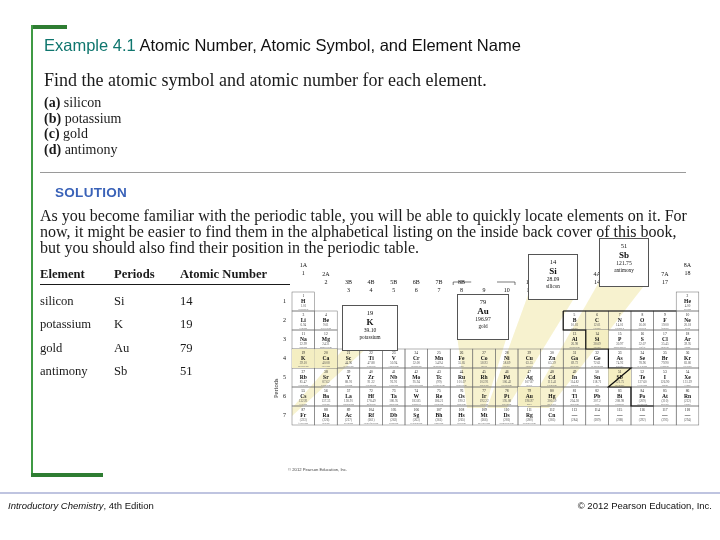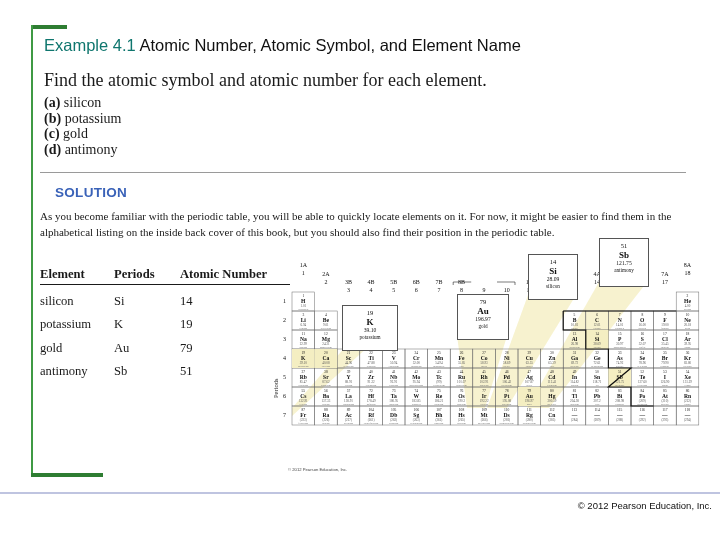--- a/index.html
+++ b/index.html
@@ -58,21 +58,21 @@
   #solution-heading {
     position: absolute; left: 55px; top: 185px;
     font-family: "Liberation Sans", sans-serif;
     font-size: 13.5px; font-weight: bold;
     color: #3a62b8; letter-spacing: .3px;
   }
 
   #solution-body {
     position: absolute; left: 40px; top: 208px;
     width: 648px;
-    font-size: 11px;
+    font-size: 16px;
     line-height: 16px;
     text-align: left;
   }
 
   
   #answer-table {
     position: absolute; left: 40px; top: 267px;
     border-collapse: collapse;
     font-size: 12.6px;
   }
@@ -824,14 +824,15 @@
     <div class="period-num" style="left: 9px; top: 68.5px;">2</div>
     <div class="period-num" style="left: 9px; top: 87.5px;">3</div>
     <div class="period-num" style="left: 9px; top: 106.5px;">4</div>
     <div class="period-num" style="left: 9px; top: 125.5px;">5</div>
     <div class="period-num" style="left: 9px; top: 144.5px;">6</div>
     <div class="period-num" style="left: 9px; top: 163.5px;">7</div>
   </div>
 
 <div id="footer-rule"></div>
 <div id="footer-left">
+  <div><span class="it">Introductory Chemistry</span><span>, 4th Edition</span></div>
 </div>
 <div id="footer-right">© 2012 Pearson Education, Inc.</div>
 
 </body></html>

